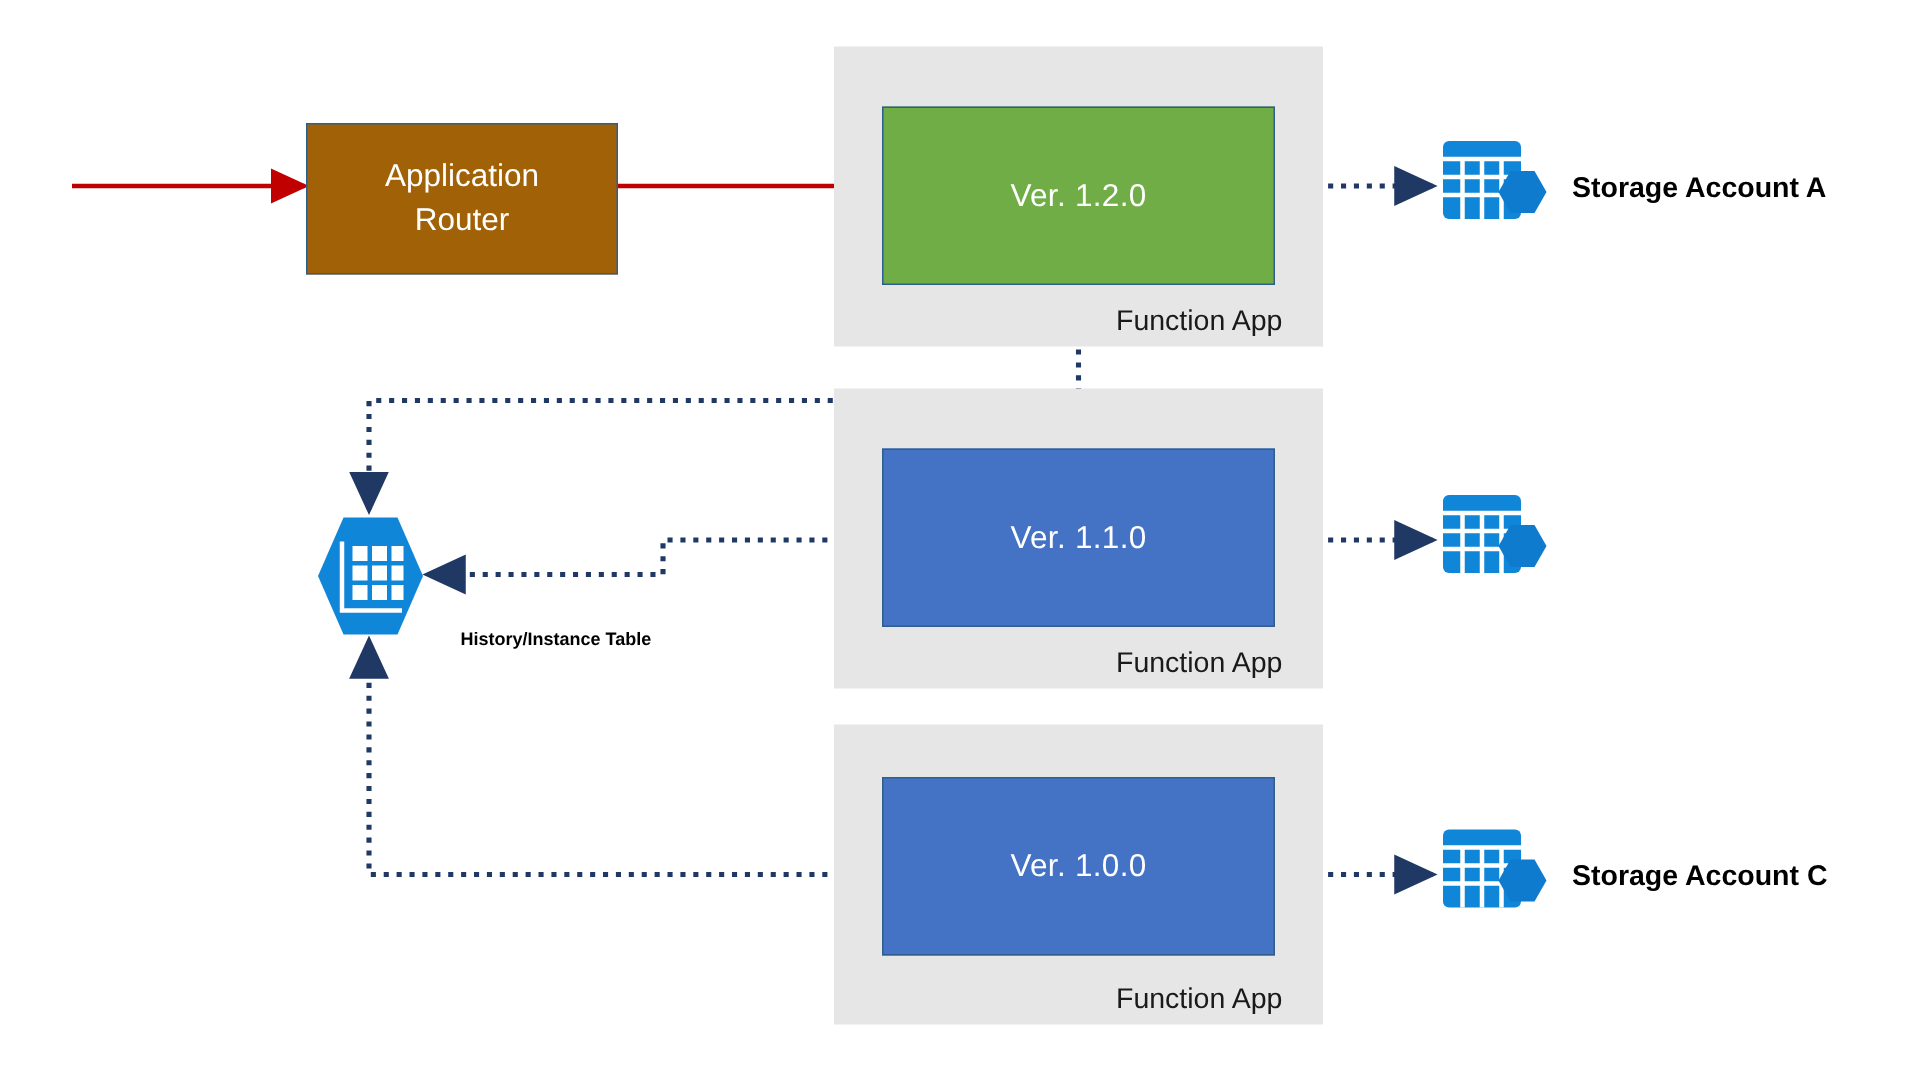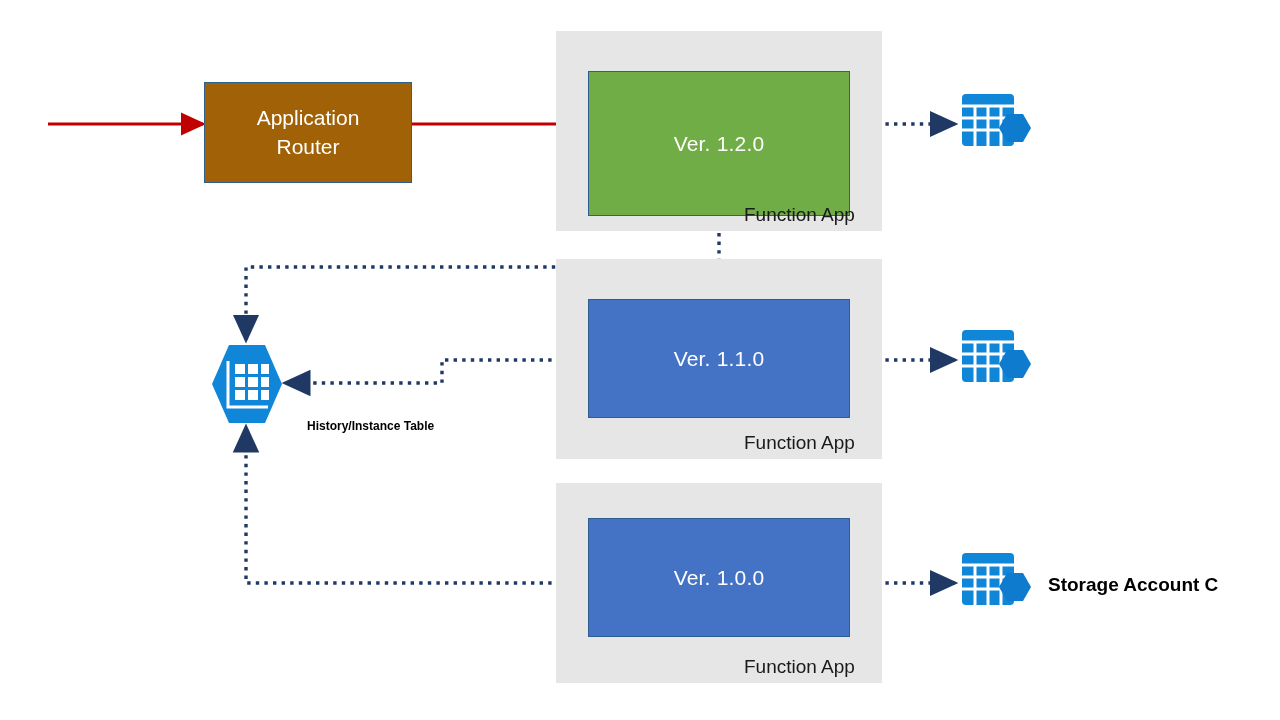--- a/index.html
+++ b/index.html
@@ -115,21 +115,21 @@
   </svg>
 
   <div class="router-box" style="left:204px; top:82px; width:208px; height:101px;">
     <div>
       <span>Application</span><br>
       <span>Router</span>
     </div>
   </div>
 
   <div class="fn-group" style="left:556px; top:31px; width:326px; height:200px;"></div>
-  <div class="fn-box green" style="left:588px; top:71px; width:262px; height:145px;">
+  <div class="fn-box green" style="left:588px; top:71px; width:262px; height:119px;">
     <span>Ver. 1.2.0</span>
   </div>
   <div class="fn-label" style="left:744px; top:204px;">Function App</div>
 
   <div class="fn-group" style="left:556px; top:259px; width:326px; height:200px;"></div>
   <div class="fn-box blue" style="left:588px; top:299px; width:262px; height:119px;">
     <span>Ver. 1.1.0</span>
   </div>
   <div class="fn-label" style="left:744px; top:432px;">Function App</div>
 
@@ -145,20 +145,21 @@
       <g stroke="#FFFFFF" stroke-width="3">
         <line x1="2" y1="14" x2="54" y2="14"></line>
         <line x1="2" y1="26" x2="54" y2="26"></line>
         <line x1="2" y1="38" x2="54" y2="38"></line>
         <line x1="15" y1="14" x2="15" y2="54"></line>
         <line x1="28" y1="14" x2="28" y2="54"></line>
         <line x1="41" y1="14" x2="41" y2="54"></line>
       </g>
       <polygon points="47,22 63,22 71,36 63,50 47,50 39,36" fill="#0F7BCE"></polygon>
     </svg>
+    <span class="storage-label">Storage Account A</span>
   </div>
 
   <div class="storage-item" style="left:960px; top:328px;">
     <svg width="72" height="68" viewBox="0 0 72 68">
       <rect x="2" y="2" width="52" height="52" rx="4" ry="4" fill="#0F86D8"></rect>
       <g stroke="#FFFFFF" stroke-width="3">
         <line x1="2" y1="14" x2="54" y2="14"></line>
         <line x1="2" y1="26" x2="54" y2="26"></line>
         <line x1="2" y1="38" x2="54" y2="38"></line>
         <line x1="15" y1="14" x2="15" y2="54"></line>

